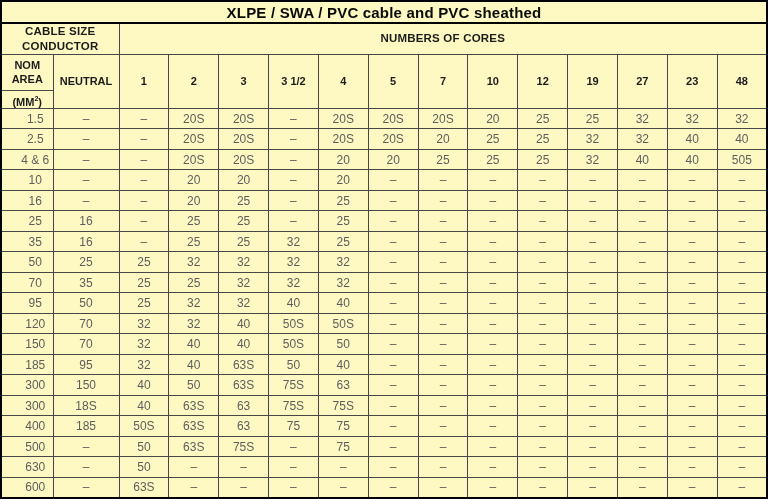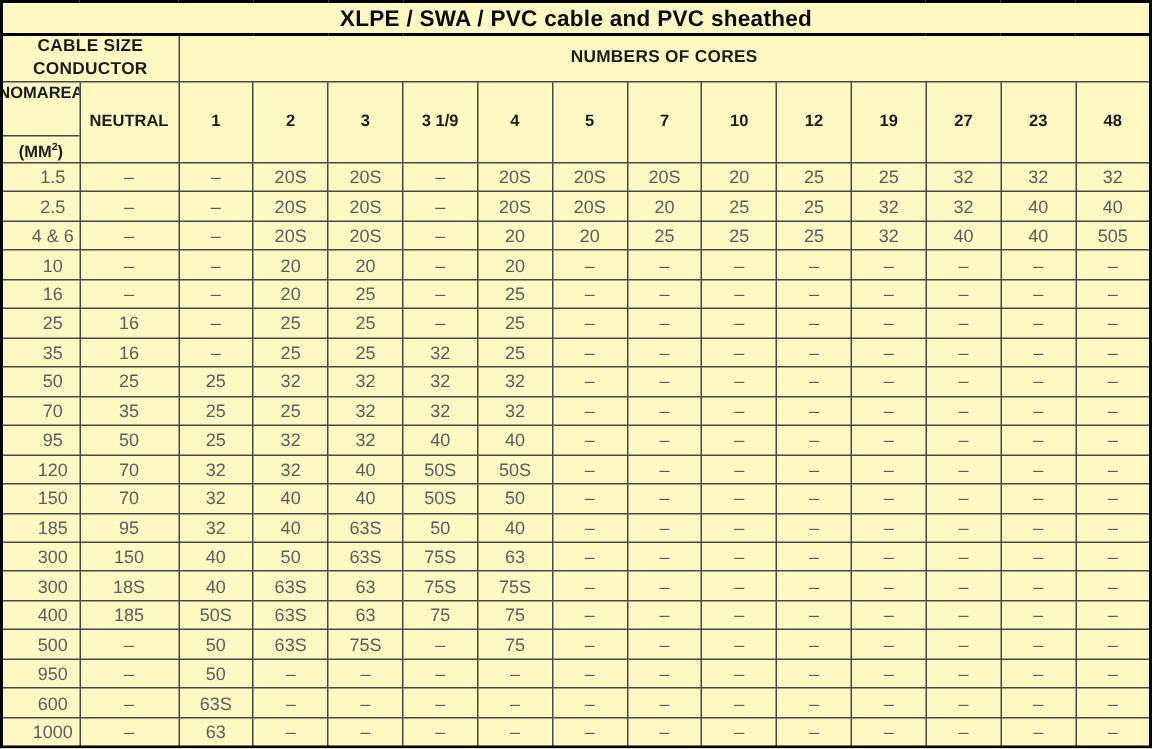--- a/index.html
+++ b/index.html
@@ -9,21 +9,21 @@
     border:2px solid #000;}
   th,td{border:1px solid #474747;text-align:center;vertical-align:middle;padding:0;
     overflow:hidden;white-space:nowrap;box-sizing:border-box;}
   tr.title-row th{border:2px solid #000;height:22px;font-size:15px;font-weight:bold;
     color:#0a0a0a;letter-spacing:0.2px;}
   tr.group-row th{height:31px;font-size:11.5px;font-weight:bold;color:#1c1c1c;
     line-height:1.3;letter-spacing:0.2px;}
   tr.sub-row th{height:53px;font-size:11px;font-weight:bold;color:#1c1c1c;}
   th.nom-th{padding:0;}
   .nom-wrap{display:flex;flex-direction:column;height:53px;}
-  .nom-top{flex:1;display:flex;justify-content:center;line-height:1.35;}
+  .nom-top{flex:1;display:flex;flex-direction:column;justify-content:center;line-height:1.35;}
   .nom-unit{height:17px;line-height:16px;border-top:1px solid #474747;}
   .nom-unit sup{font-size:7px;vertical-align:super;}
   tbody td{height:18px;font-size:12px;color:#5d5d5d;}
   tbody td.area-cell{color:#5d5d5d;padding-left:16px;}
 </style>
 </head>
 <body>
 
 <div class="page">
   <table class="cable">
@@ -62,21 +62,21 @@
               <div>NOM</div>
               <div>AREA</div>
             </div>
             <div class="nom-unit"><span>(MM</span><sup>2</sup><span>)</span></div>
           </div>
         </th>
         <th>NEUTRAL</th>
       <th>1</th>
           <th>2</th>
           <th>3</th>
-          <th>3 1/9</th>
+          <th>3 1/2</th>
           <th>4</th>
           <th>5</th>
           <th>7</th>
           <th>10</th>
           <th>12</th>
           <th>19</th>
           <th>27</th>
           <th>23</th>
           <th>48</th>
         </tr>
@@ -365,57 +365,40 @@
           <td class="core-cell">–</td>
           <td class="core-cell">–</td>
           <td class="core-cell">–</td>
           <td class="core-cell">–</td>
           <td class="core-cell">–</td>
           <td class="core-cell">–</td>
           <td class="core-cell">–</td>
           <td class="core-cell">–</td>
         </tr>
         <tr>
-          <td class="area-cell">950</td>
+          <td class="area-cell">630</td>
           <td class="neutral-cell">–</td>
           <td class="core-cell">50</td>
           <td class="core-cell">–</td>
           <td class="core-cell">–</td>
           <td class="core-cell">–</td>
           <td class="core-cell">–</td>
           <td class="core-cell">–</td>
           <td class="core-cell">–</td>
           <td class="core-cell">–</td>
           <td class="core-cell">–</td>
           <td class="core-cell">–</td>
           <td class="core-cell">–</td>
           <td class="core-cell">–</td>
           <td class="core-cell">–</td>
         </tr>
         <tr>
           <td class="area-cell">600</td>
           <td class="neutral-cell">–</td>
           <td class="core-cell">63S</td>
-          <td class="core-cell">–</td>
-          <td class="core-cell">–</td>
-          <td class="core-cell">–</td>
-          <td class="core-cell">–</td>
-          <td class="core-cell">–</td>
-          <td class="core-cell">–</td>
-          <td class="core-cell">–</td>
-          <td class="core-cell">–</td>
-          <td class="core-cell">–</td>
-          <td class="core-cell">–</td>
-          <td class="core-cell">–</td>
-          <td class="core-cell">–</td>
-        </tr>
-        <tr>
-          <td class="area-cell">1000</td>
-          <td class="neutral-cell">–</td>
-          <td class="core-cell">63</td>
           <td class="core-cell">–</td>
           <td class="core-cell">–</td>
           <td class="core-cell">–</td>
           <td class="core-cell">–</td>
           <td class="core-cell">–</td>
           <td class="core-cell">–</td>
           <td class="core-cell">–</td>
           <td class="core-cell">–</td>
           <td class="core-cell">–</td>
           <td class="core-cell">–</td>

